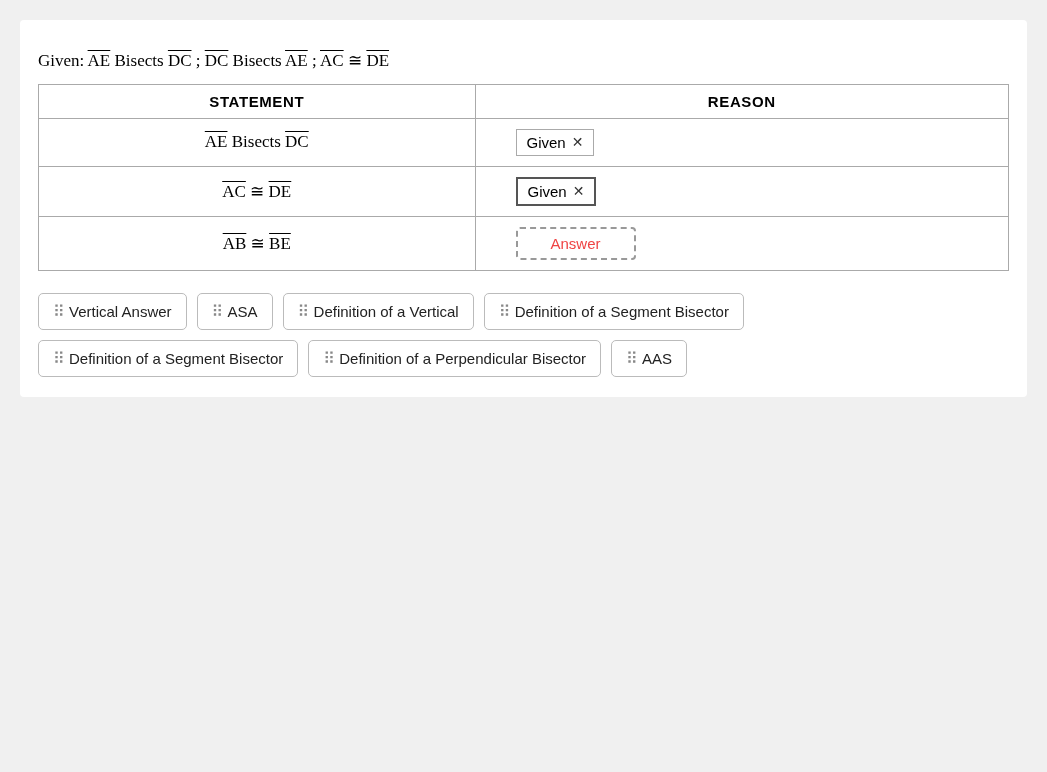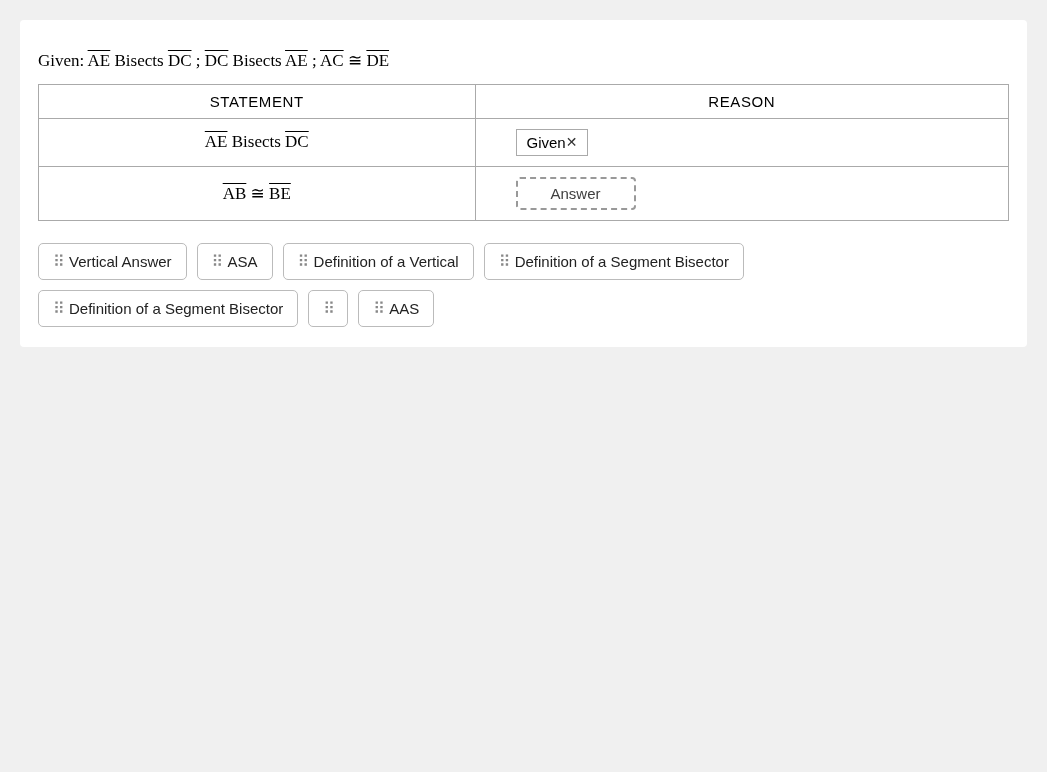--- a/index.html
+++ b/index.html
@@ -27,41 +27,41 @@
       border-collapse: collapse;
       margin-top: 10px;
     }
     .proof-table th, .proof-table td {
       border: 1px solid #aaa;
       padding: 10px 14px;
       vertical-align: middle;
     }
     .proof-table th {
       background: #fff;
-      font-weight: normal;
+      font-weight: bold;
       font-family: Arial, sans-serif;
       font-size: 15px;
       letter-spacing: 0.04em;
       text-align: center;
       padding: 8px;
     }
     .proof-table td.statement-col {
       text-align: center;
       font-size: 17px;
       width: 45%;
     }
     .proof-table td.reason-col {
       text-align: left;
       width: 55%;
       padding-left: 40px;
     }
     .reason-badge {
       display: inline-flex;
       align-items: center;
-      gap: 0;
+      gap: 6px;
       border: 1px solid #aaa;
       border-radius: 0;
       padding: 4px 10px;
       font-size: 15px;
       font-family: Arial, sans-serif;
       background: #fff;
     }
     .reason-badge.active {
       border: 2px solid #555;
     }
@@ -70,21 +70,21 @@
       color: #333;
       cursor: pointer;
     }
     .answer-dashed {
       display: inline-block;
       border: 2px dashed #999;
       border-radius: 4px;
       padding: 6px 20px;
       font-size: 15px;
       font-family: Arial, sans-serif;
-      color: #404040;
+      color: #ef4444;
       min-width: 120px;
       text-align: center;
     }
     .drag-buttons-area {
       margin-top: 22px;
       display: flex;
       flex-wrap: wrap;
       gap: 10px;
       align-items: center;
     }
@@ -135,20 +135,31 @@
         </td>
         <td class="reason-col">
           <span class="reason-badge">
             <span>Given</span>
             <span class="close-x">✕</span>
           </span>
         </td>
       </tr>
 
 
+      <tr>
+        <td class="statement-col">
+          <span class="overline">AC</span> ≅ <span class="overline">DE</span>
+        </td>
+        <td class="reason-col">
+          <span class="reason-badge active">
+            <span>Given</span>
+            <span class="close-x">✕</span>
+          </span>
+        </td>
+      </tr>
 
       <tr>
         <td class="statement-col">
           <span class="overline">AB</span> ≅ <span class="overline">BE</span>
         </td>
         <td class="reason-col">
           <span class="answer-dashed">Answer</span>
         </td>
       </tr>
 
@@ -179,20 +190,21 @@
       <span>Definition of a Segment Bisector</span>
     </span>
 
     <span class="drag-btn">
       <span class="drag-dots">⠿</span>
       <span>Definition of a Segment Bisector</span>
     </span>
 
     <span class="drag-btn">
       <span class="drag-dots">⠿</span>
+      <span>Definition of a Perpendicular Bisector</span>
     </span>
 
     <span class="drag-btn">
       <span class="drag-dots">⠿</span>
       <span>AAS</span>
     </span>
 
   </div>
 
 </div>

